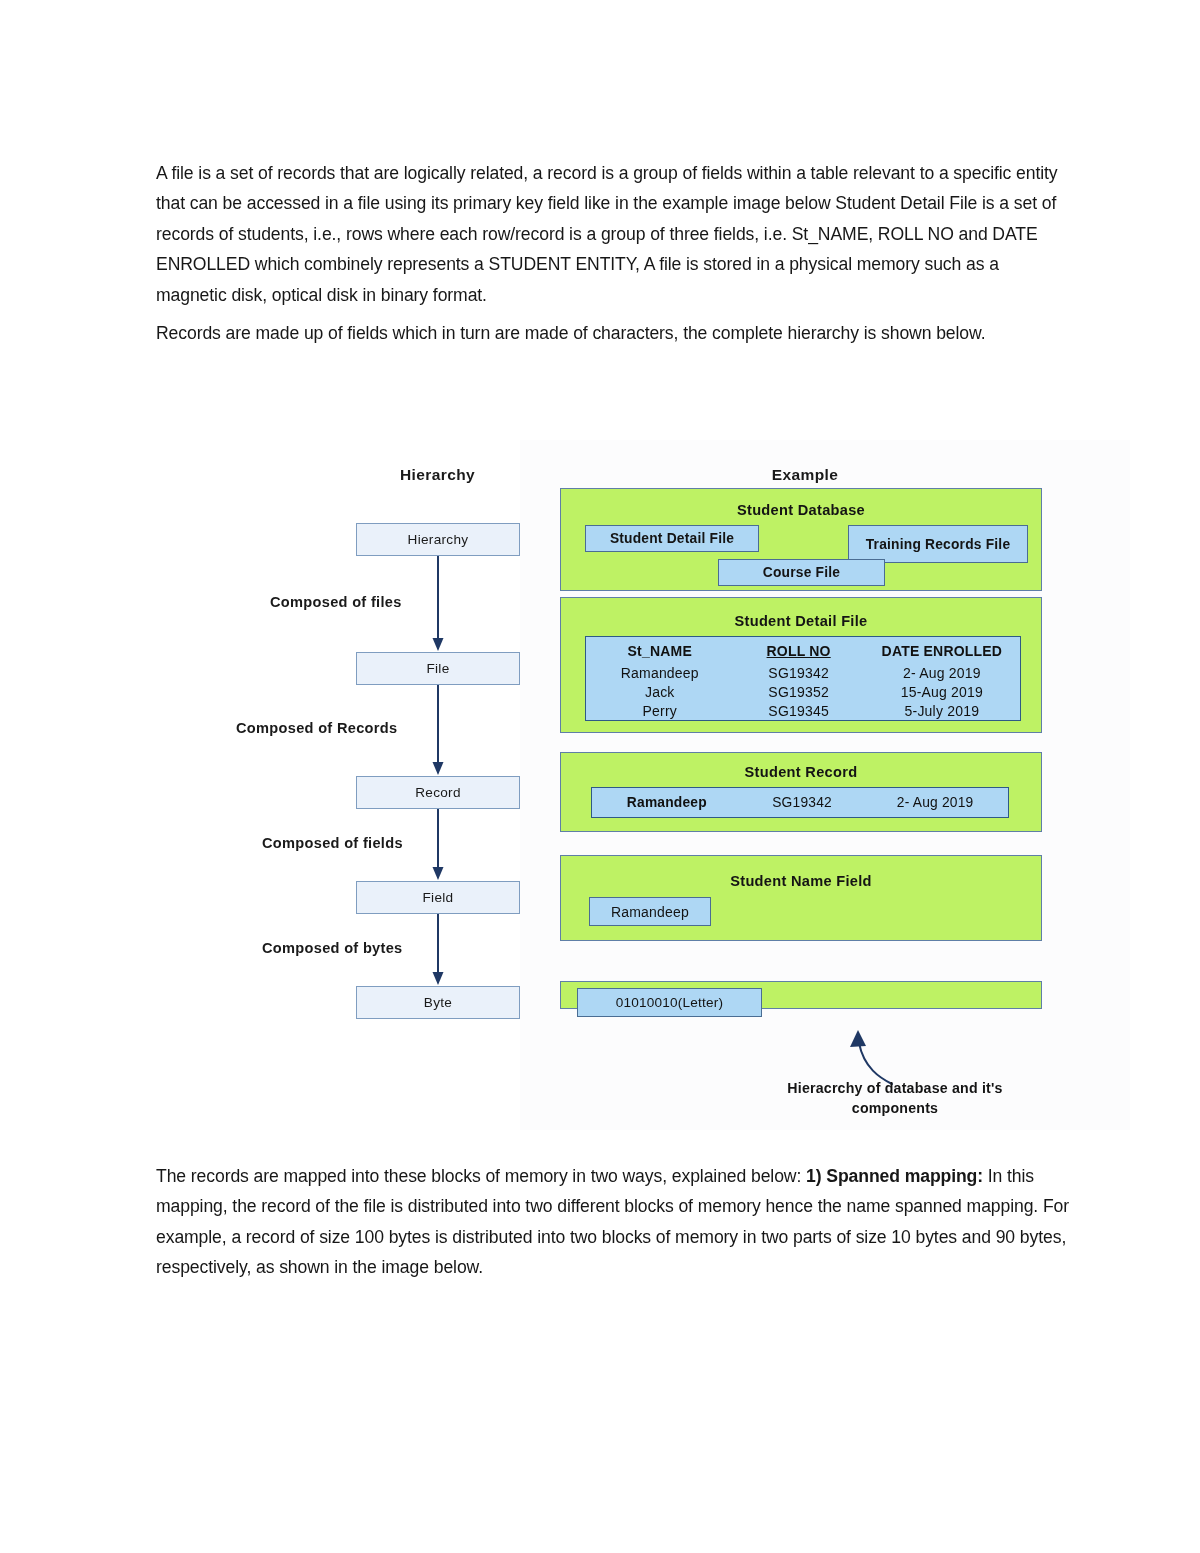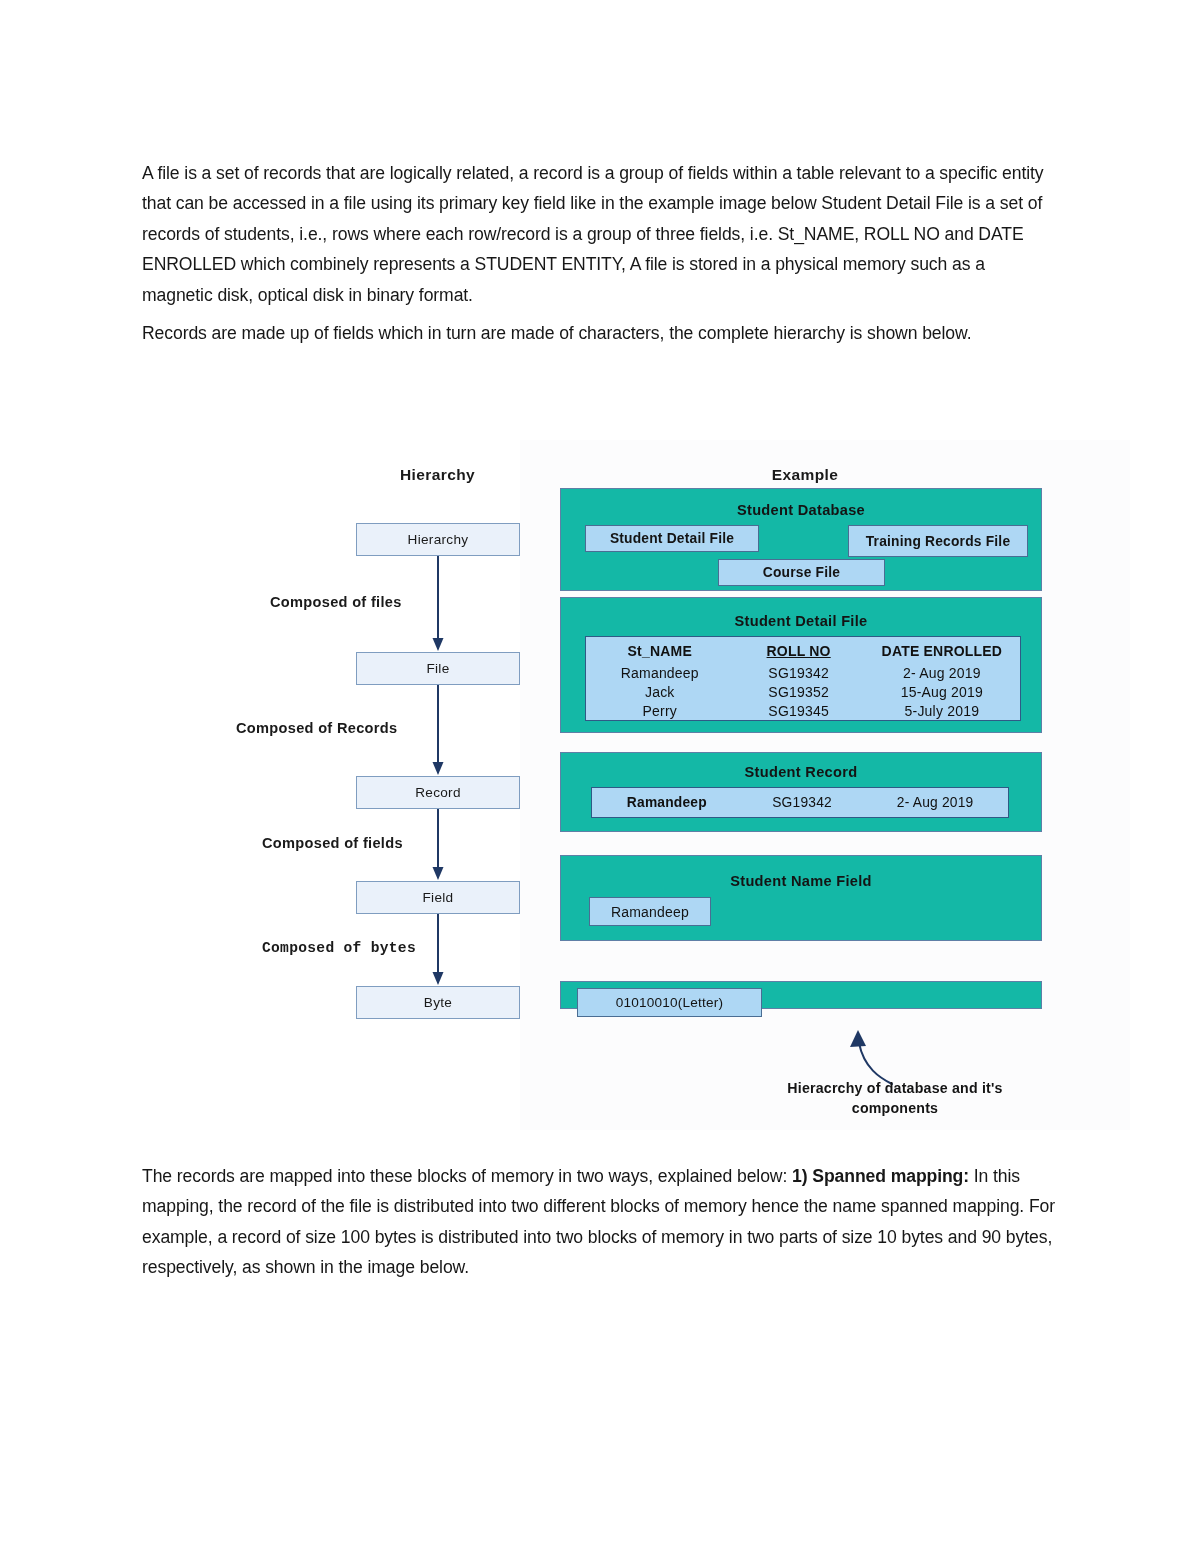--- a/index.html
+++ b/index.html
@@ -20,21 +20,21 @@
   .page {
     position: absolute;
     left: 0; top: 0;
     width: 1200px;
     height: 1553px;
   }
 
   
   .para {
     position: absolute;
-    left: 142px;
+    left: 156px;
     width: 918px;
     font-size: 17.6px;
     line-height: 30.5px;
     color: #171717;
     letter-spacing: -0.1px;
     text-align: left;
   }
   #para-1 { top: 140px; }
   #para-2 { top: 300px; }
   #para-3 { top: 1143px; width: 922px; }
@@ -106,28 +106,28 @@
     position: absolute;
     font-size: 14.6px;
     font-weight: bold;
     color: #1a1a1a;
     letter-spacing: 0.3px;
     white-space: nowrap;
   }
   #hlabel-1 { left: 270px; top: 594px; }
   #hlabel-2 { left: 236px; top: 720px; }
   #hlabel-3 { left: 262px; top: 835px; }
-  #hlabel-4 { left: 262px; top: 940px; font-family: Liberation Mono, monospace; }
+  #hlabel-4 { left: 262px; top: 940px; }
 
   
   .panel {
     position: absolute;
     left: 560px;
     width: 482px;
-    background: #14b8a6;
+    background: #bef264;
     border: 1.3px solid #5f7fa6;
   }
   #panel-database  { top: 488px;  height: 103px; }
   #panel-detail    { top: 597px;  height: 136px; }
   #panel-record    { top: 752px;  height: 80px; }
   #panel-namefield { top: 855px;  height: 86px; }
   #panel-byte      { top: 981px;  height: 28px; }
 
   .panel-title {
     position: absolute;
@@ -150,21 +150,21 @@
     display: flex;
     align-items: center;
     justify-content: center;
     font-size: 13.8px;
     font-weight: bold;
     color: #141414;
     letter-spacing: 0.2px;
     white-space: nowrap;
   }
   #chip-student-detail  { left: 24px;  top: 36px; width: 174px; height: 27px; }
-  #chip-training        { left: 287px; top: 36px; width: 180px; height: 32px; }
+  #chip-training        { left: 287px; top: 36px; width: 180px; height: 38px; }
   #chip-course          { left: 157px; top: 70px; width: 167px; height: 27px; }
   #chip-name-value      { left: 28px;  top: 41px; width: 122px; height: 29px;
                            font-weight: normal; font-size: 14px; }
   #chip-byte-value      { left: 16px;  top: 6px;  width: 185px; height: 29px;
                            font-weight: normal; font-size: 13.6px; }
 
   
   .table-box {
     position: absolute;
     left: 24px;

